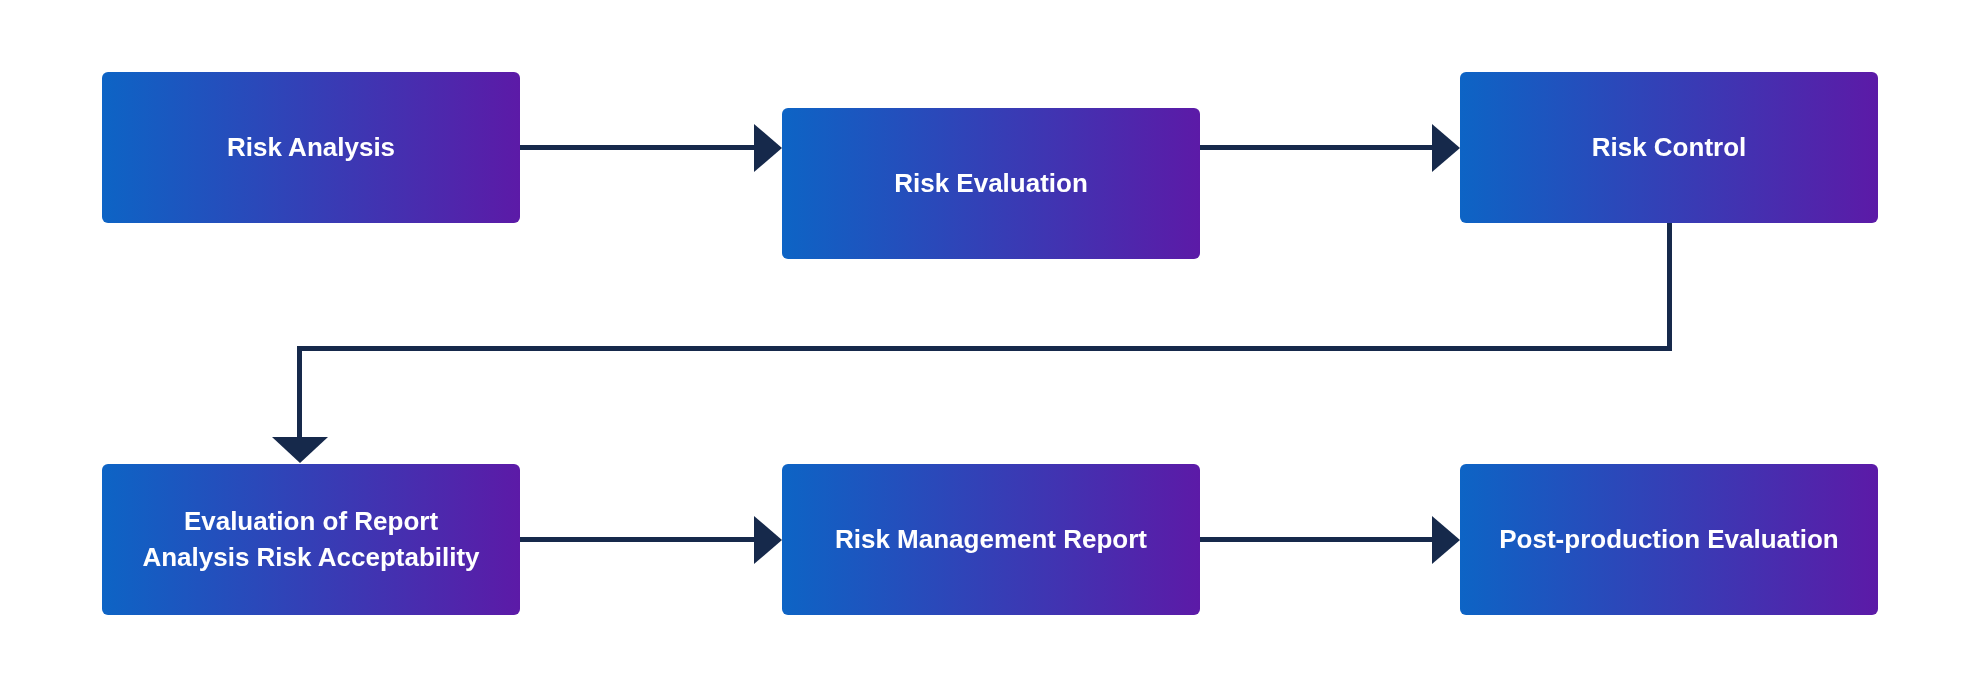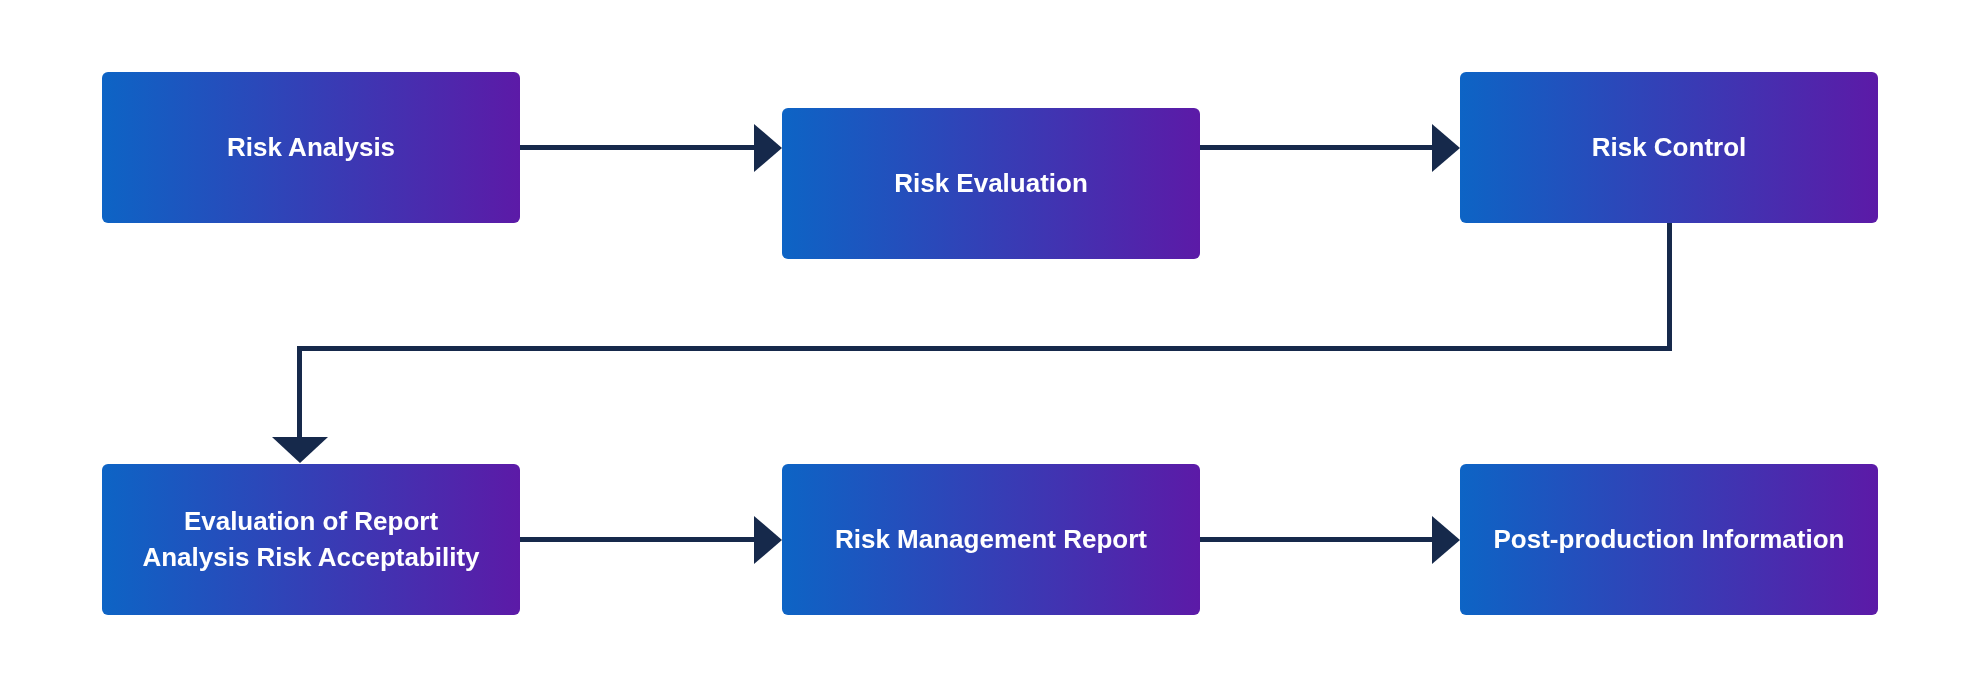--- a/index.html
+++ b/index.html
@@ -87,21 +87,21 @@
   <div class="node" style="left:102px; top:464px;">
     <span class="nl">Evaluation of Report</span>
     <span class="nl">Analysis Risk Acceptability</span>
   </div>
 
   <div class="node" style="left:782px; top:464px;">
     <span class="nl">Risk Management Report</span>
   </div>
 
   <div class="node" style="left:1460px; top:464px;">
-    <span class="nl">Post-production Information</span>
+    <span class="nl">Post-production Evaluation</span>
   </div>
 
   <div class="hline" style="left:520px; top:145px; width:236px;"></div>
   <div class="arrow-right" style="left:754px; top:124px;"></div>
 
   <div class="hline" style="left:1200px; top:145px; width:234px;"></div>
   <div class="arrow-right" style="left:1432px; top:124px;"></div>
 
   <div class="vline" style="left:1667px; top:223px; height:128px;"></div>
   <div class="hline" style="left:297px; top:346px; width:1375px;"></div>

